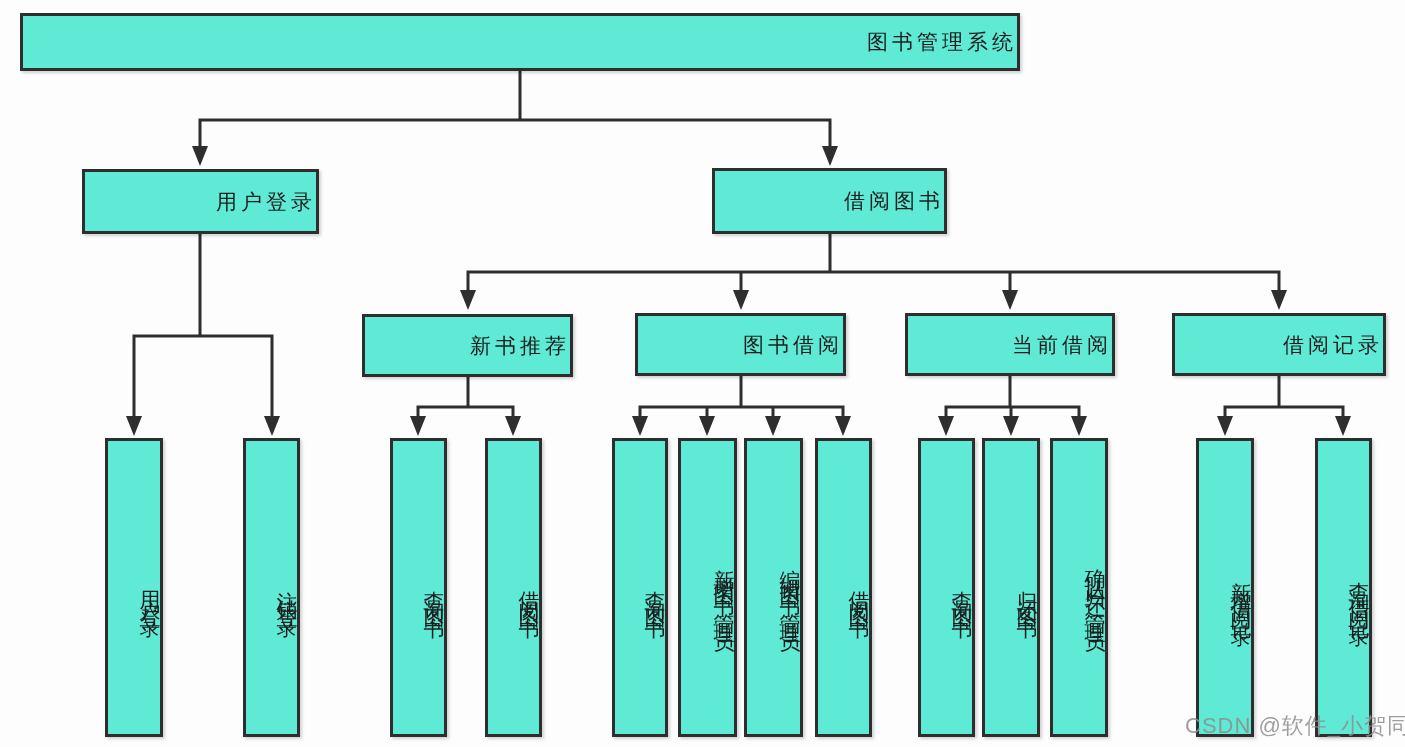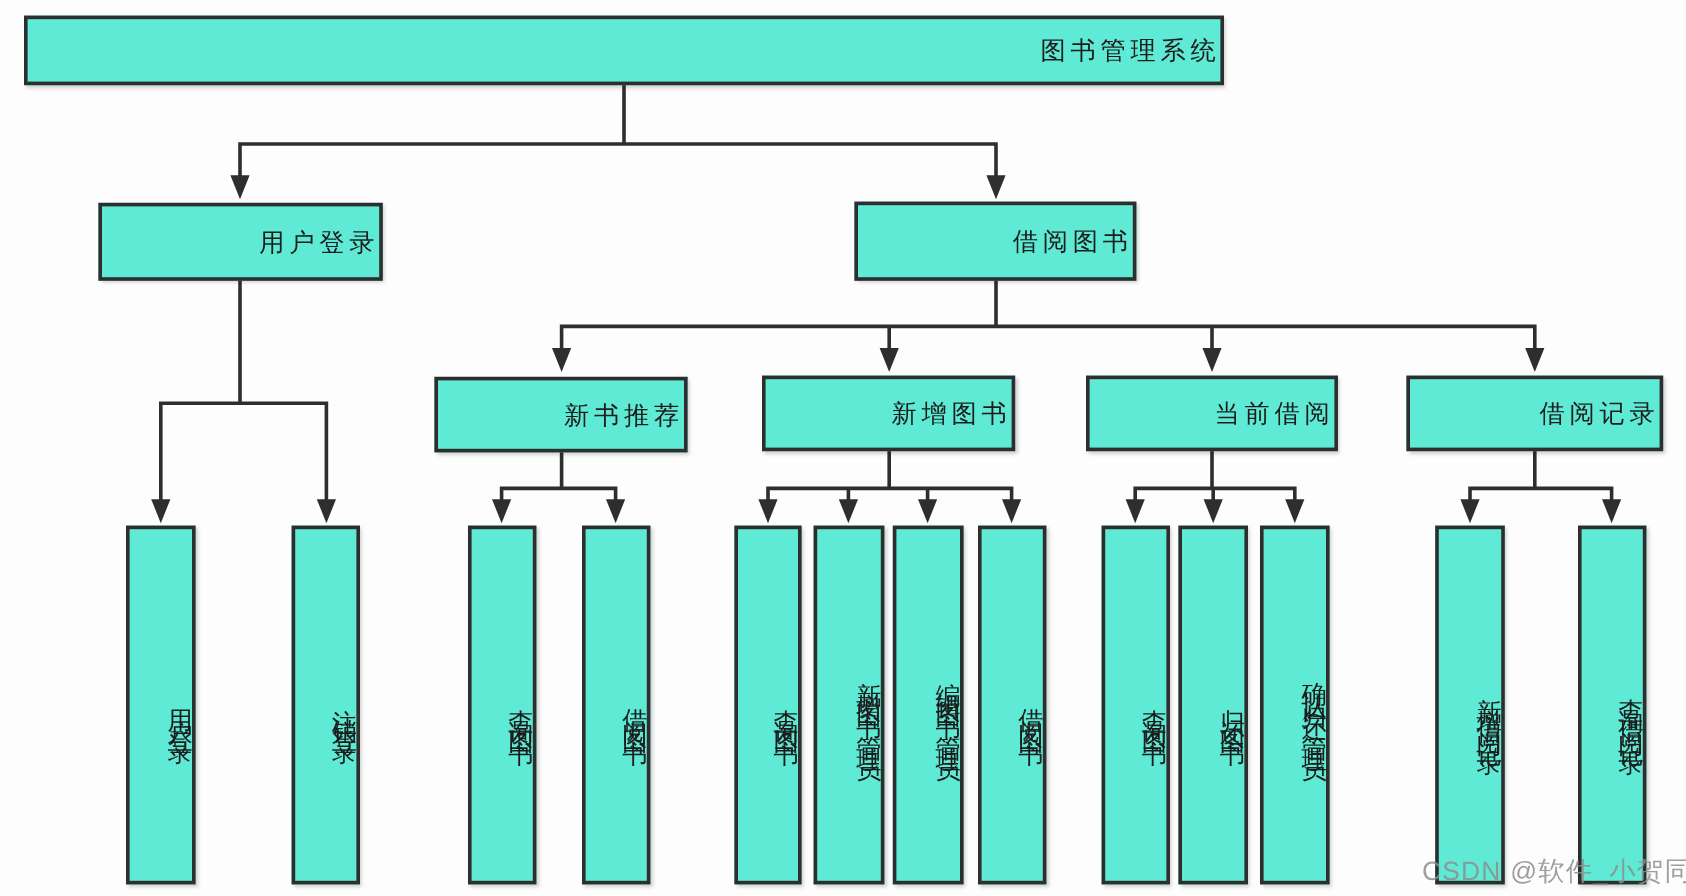--- a/index.html
+++ b/index.html
@@ -64,21 +64,21 @@
     <span class="lbl">用户登录</span>
   </div>
   <div class="node" style="left:712px;top:168px;width:235px;height:66px">
     <span class="lbl">借阅图书</span>
   </div>
 
   <div class="node" style="left:362px;top:314px;width:211px;height:63px">
     <span class="lbl">新书推荐</span>
   </div>
   <div class="node" style="left:635px;top:313px;width:211px;height:63px">
-    <span class="lbl">新增图书</span>
+    <span class="lbl">图书借阅</span>
   </div>
   <div class="node" style="left:905px;top:313px;width:210px;height:63px">
     <span class="lbl">当前借阅</span>
   </div>
   <div class="node" style="left:1172px;top:313px;width:214px;height:63px">
     <span class="lbl">借阅记录</span>
   </div>
 
   <div class="node v" style="left:105px;top:438px;width:58px;height:299px">
     <span class="lbl">用户登录</span>

